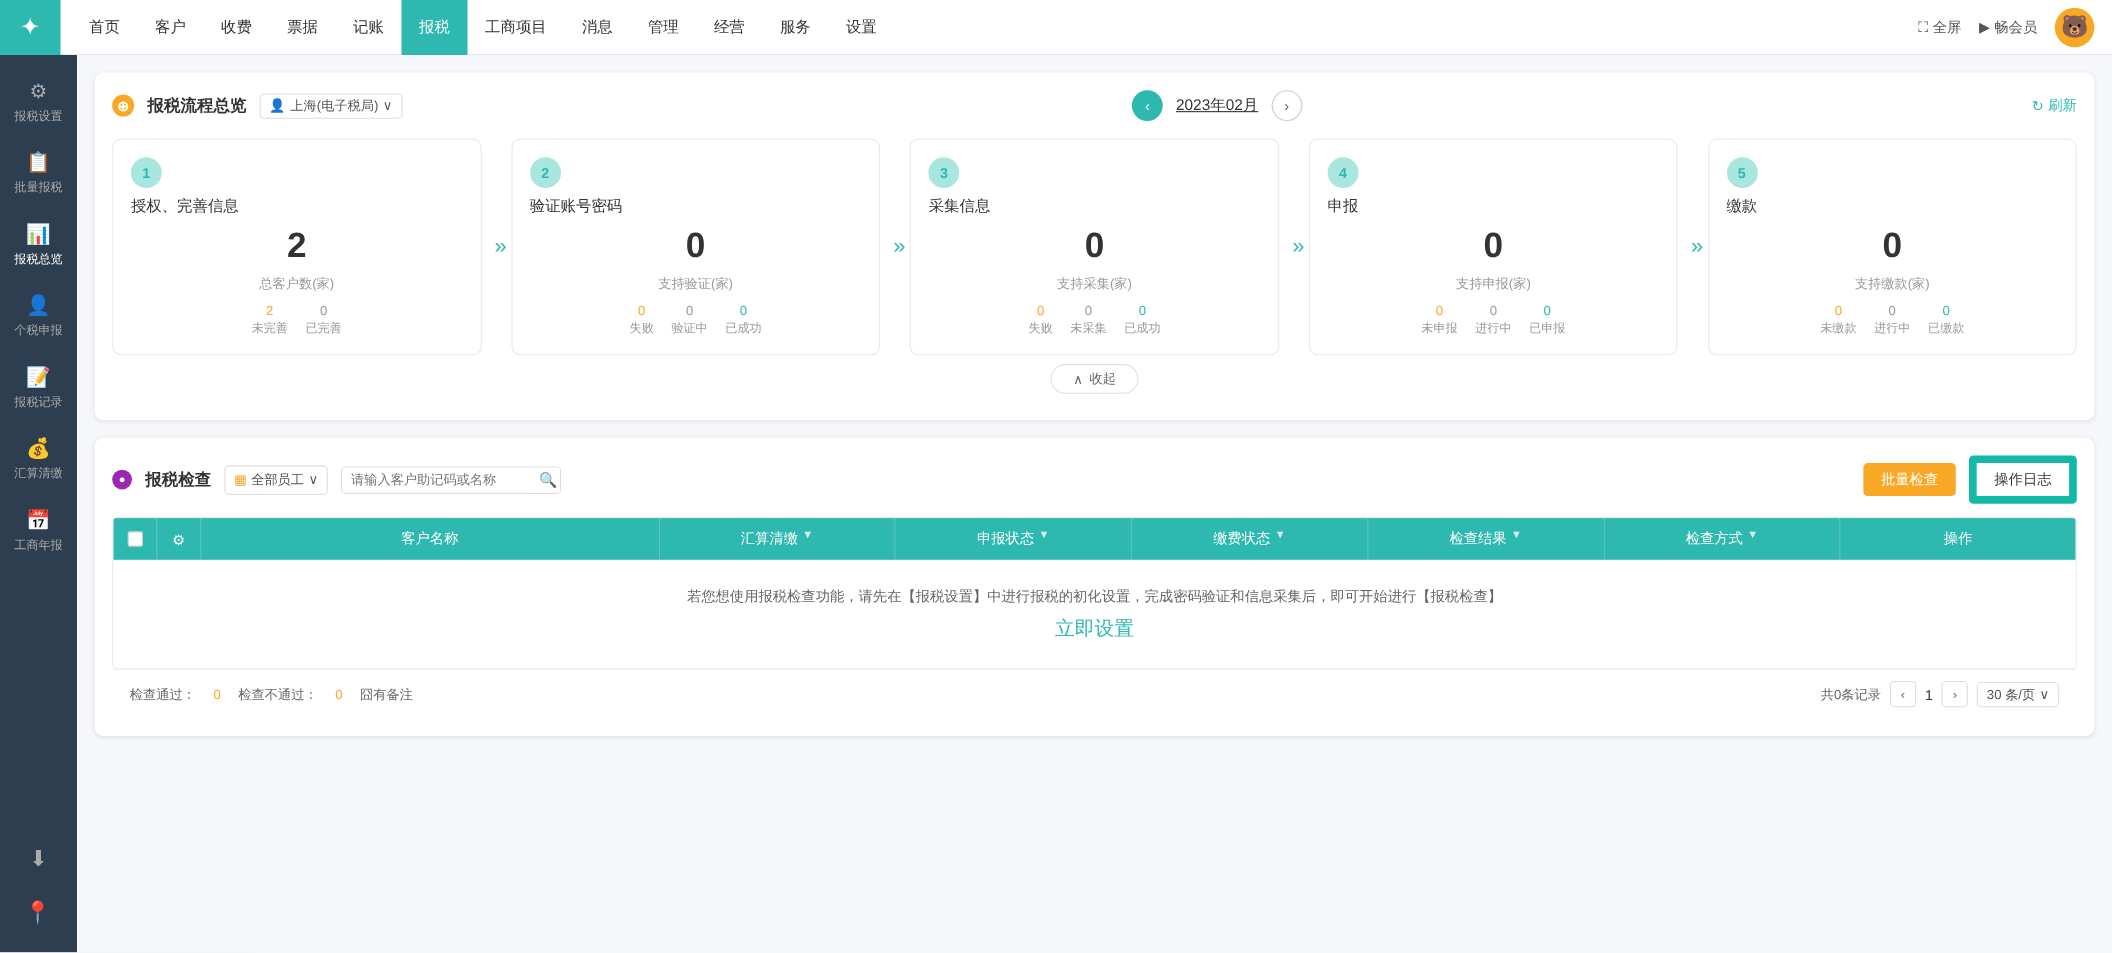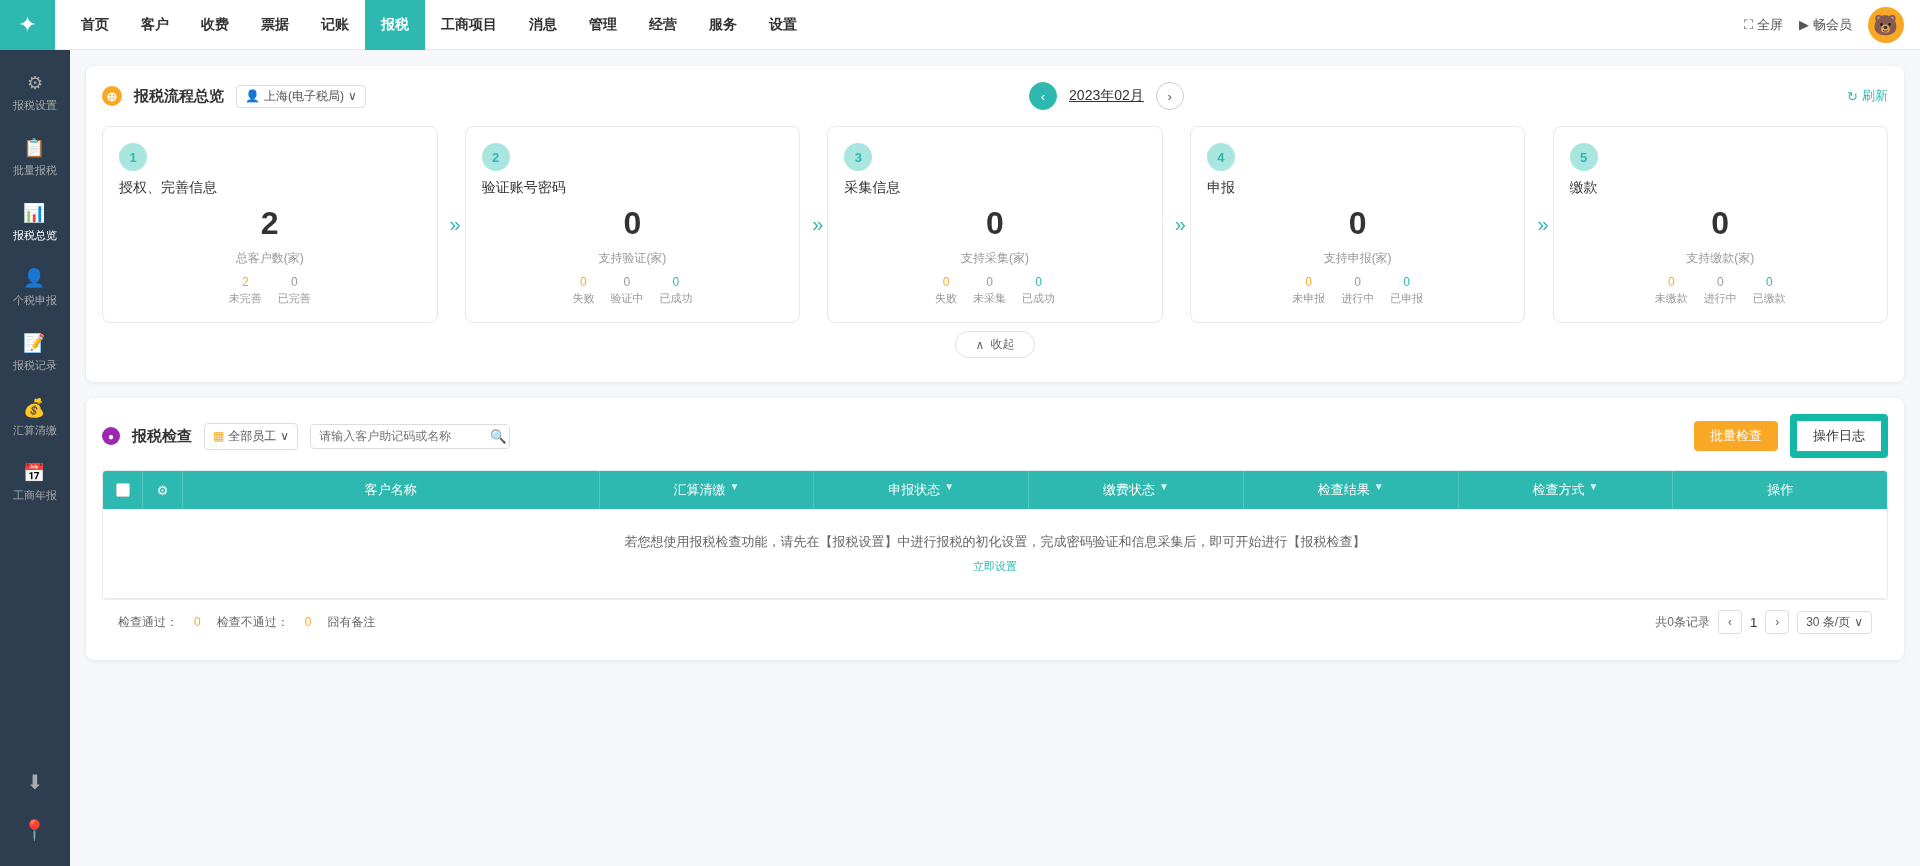--- a/index.html
+++ b/index.html
@@ -2,21 +2,21 @@
 <html><head>
   <meta charset="utf-8">
   <style>
     * { box-sizing: border-box; margin: 0; padding: 0; }
     body { font-family: "Microsoft YaHei", "PingFang SC", sans-serif; font-size: 13px; background: #f0f2f5; display: flex; flex-direction: column; height: 866px; overflow: hidden; }
 
     
     .top-nav { background: #fff; height: 50px; display: flex; align-items: center; border-bottom: 1px solid #e8e8e8; padding: 0 16px; flex-shrink: 0; }
     .logo { width: 55px; height: 50px; background: #2db8b0; display: flex; align-items: center; justify-content: center; margin-left: -16px; margin-right: 10px; }
     .logo-icon { color: #fff; font-size: 22px; }
-    .nav-items { display: flex; align-items: center; gap: 0; flex: 1; font-weight: bold; }
+    .nav-items { display: flex; align-items: center; gap: 0; flex: 1; }
     .nav-item { padding: 0 16px; height: 50px; display: flex; align-items: center; cursor: pointer; color: #333; font-size: 14px; }
     .nav-item.active { background: #2db8b0; color: #fff; }
     .nav-right { display: flex; align-items: center; gap: 16px; margin-left: auto; }
     .nav-right-item { display: flex; align-items: center; gap: 4px; color: #555; font-size: 13px; cursor: pointer; }
     .avatar-bear { width: 36px; height: 36px; background: #f9a825; border-radius: 50%; display: flex; align-items: center; justify-content: center; font-size: 20px; }
 
     
     .main-layout { display: flex; flex: 1; overflow: hidden; }
 
     
@@ -80,21 +80,21 @@
     .table-wrapper { border: 1px solid #e8e8e8; border-radius: 4px; overflow: hidden; }
     .table-header { display: flex; background: #2db8b0; color: #fff; font-size: 13px; }
     .th-checkbox { width: 40px; display: flex; align-items: center; justify-content: center; padding: 10px 0; border-right: 1px solid rgba(255,255,255,0.2); flex-shrink: 0; }
     .th-settings { width: 40px; display: flex; align-items: center; justify-content: center; padding: 10px 0; border-right: 1px solid rgba(255,255,255,0.2); flex-shrink: 0; }
     .th-cell { flex: 1; display: flex; justify-content: center; padding: 10px 6px; border-right: 1px solid rgba(255,255,255,0.2); gap: 4px; }
     .th-cell:last-child { border-right: none; }
     .th-name { flex: 2; }
     .filter-tri { font-size: 10px; opacity: 0.8; }
     .table-body { background: #fff; }
     .table-empty { display: flex; flex-direction: column; align-items: center; justify-content: center; padding: 24px 20px; color: #666; font-size: 13px; text-align: center; }
-    .setup-link { color: #2db8b0; cursor: pointer; margin-top: 8px; font-size: 11px; }
+    .setup-link { color: #2db8b0; cursor: pointer; margin-top: 8px; font-size: 18px; }
 
     
     .table-footer { display: flex; align-items: center; padding: 10px 16px; font-size: 12px; color: #666; gap: 16px; background: #fff; border-top: 1px solid #eee; }
     .footer-link { color: #f9a825; cursor: pointer; }
     .footer-right { margin-left: auto; display: flex; align-items: center; gap: 8px; }
     .page-btn { width: 24px; height: 24px; border: 1px solid #ddd; border-radius: 4px; display: flex; align-items: center; justify-content: center; cursor: pointer; font-size: 12px; background: #fff; color: #666; }
     .page-current { color: #333; font-size: 13px; }
     .per-page-select { border: 1px solid #ddd; border-radius: 4px; padding: 2px 8px; font-size: 12px; color: #555; cursor: pointer; background: #fff; display: flex; align-items: center; gap: 4px; }
 
     .checkbox-square { width: 14px; height: 14px; border: 1px solid #ccc; border-radius: 2px; background: #fff; }

